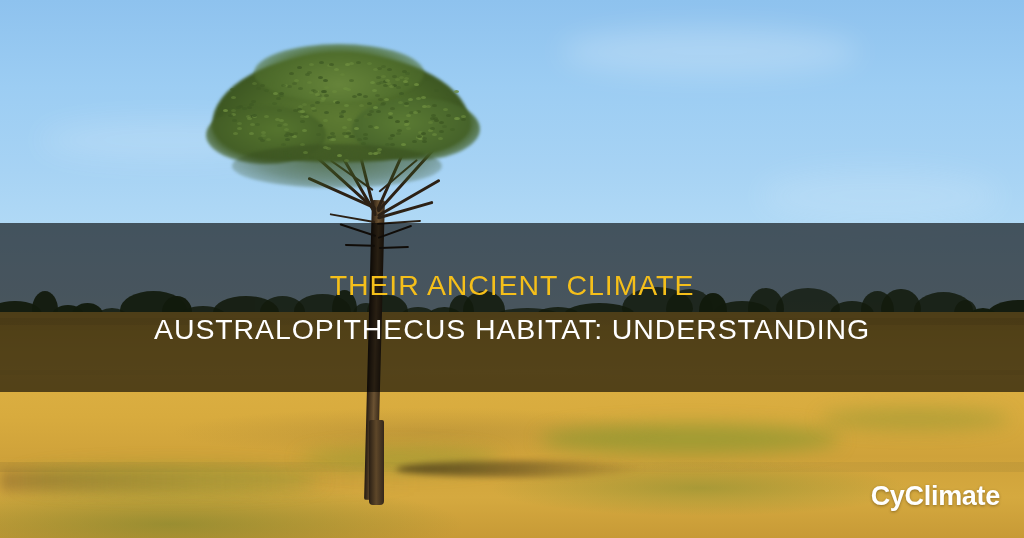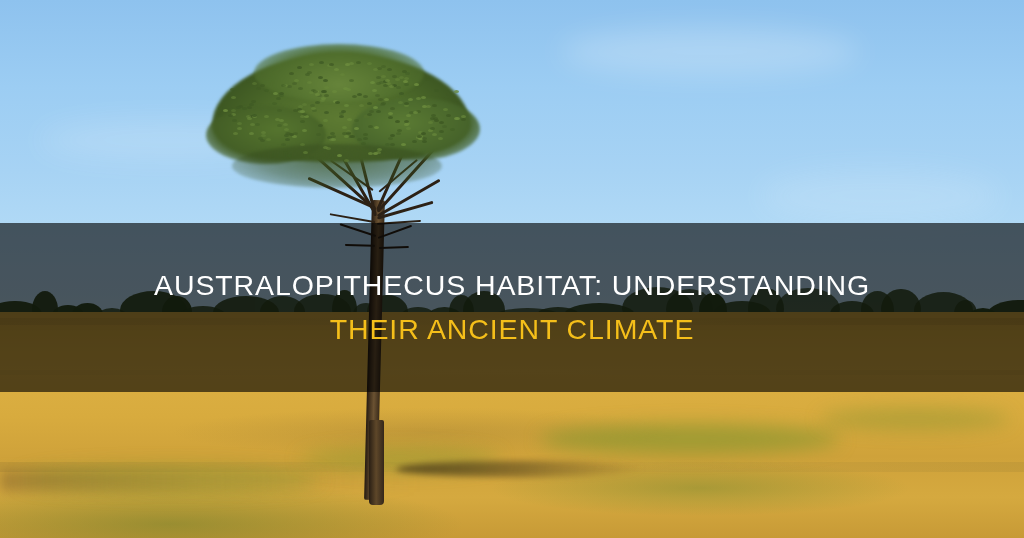--- a/index.html
+++ b/index.html
@@ -592,18 +592,19 @@
         <div class="leaf-speck" style="left: 164.132px; top: 41.1752px; opacity: 0.91; background: rgb(106, 138, 60);"></div>
         <div class="leaf-speck" style="left: 94.3321px; top: 75.0426px; opacity: 0.46; background: rgb(106, 138, 60);"></div>
         <div class="leaf-speck" style="left: 23.6016px; top: 48.375px; opacity: 0.56; background: rgb(63, 90, 36);"></div>
         <div class="leaf-speck" style="left: 109.483px; top: 52.988px; opacity: 0.82; background: rgb(106, 138, 60);"></div>
       </div>
   </div>
 
   <div class="overlay-band"></div>
 
   <div class="title-wrap">
+    <div class="title-line title-line-2">THEIR ANCIENT CLIMATE</div>
     <div class="title-line title-line-1">AUSTRALOPITHECUS HABITAT: UNDERSTANDING</div>
-    <div class="title-line title-line-2">THEIR ANCIENT CLIMATE</div>
   </div>
 
+  <div class="logo">CyClimate</div>
 
 </div>
 
 </body></html>

